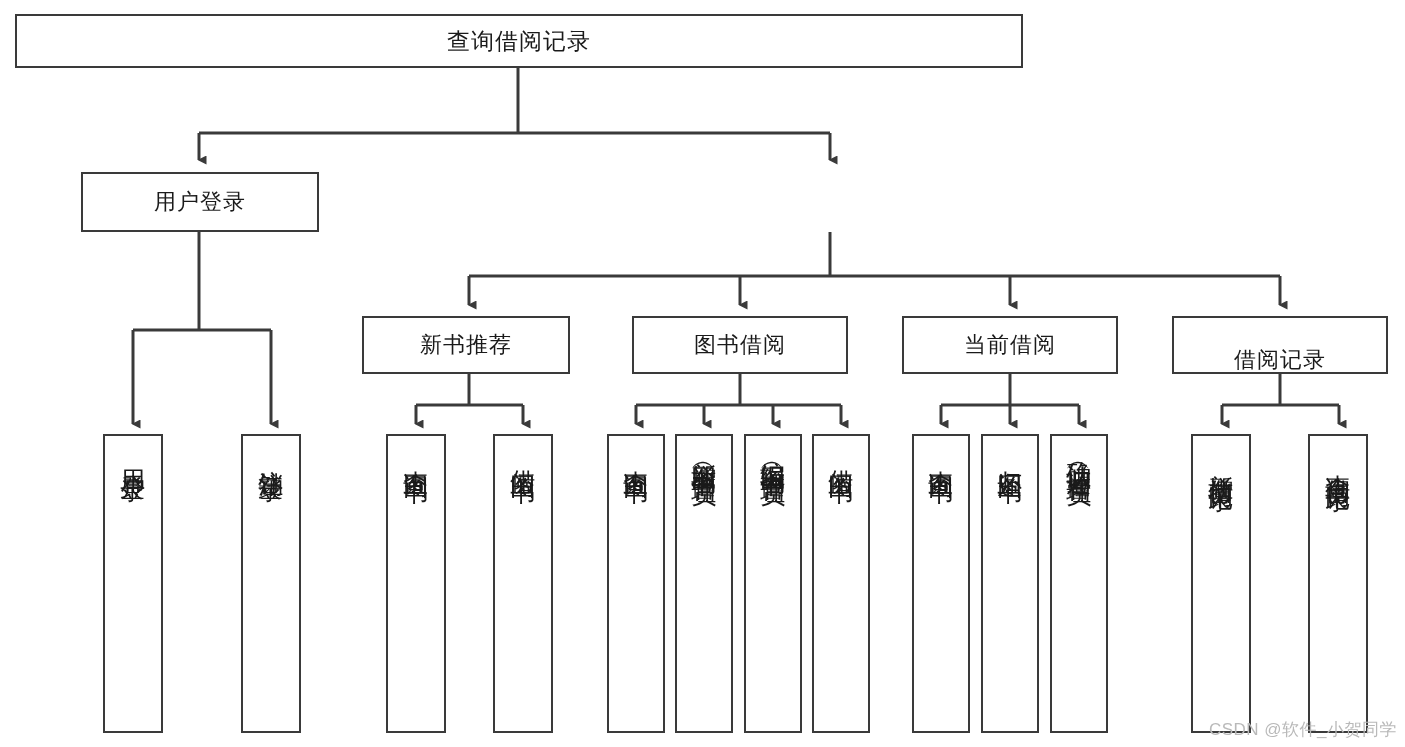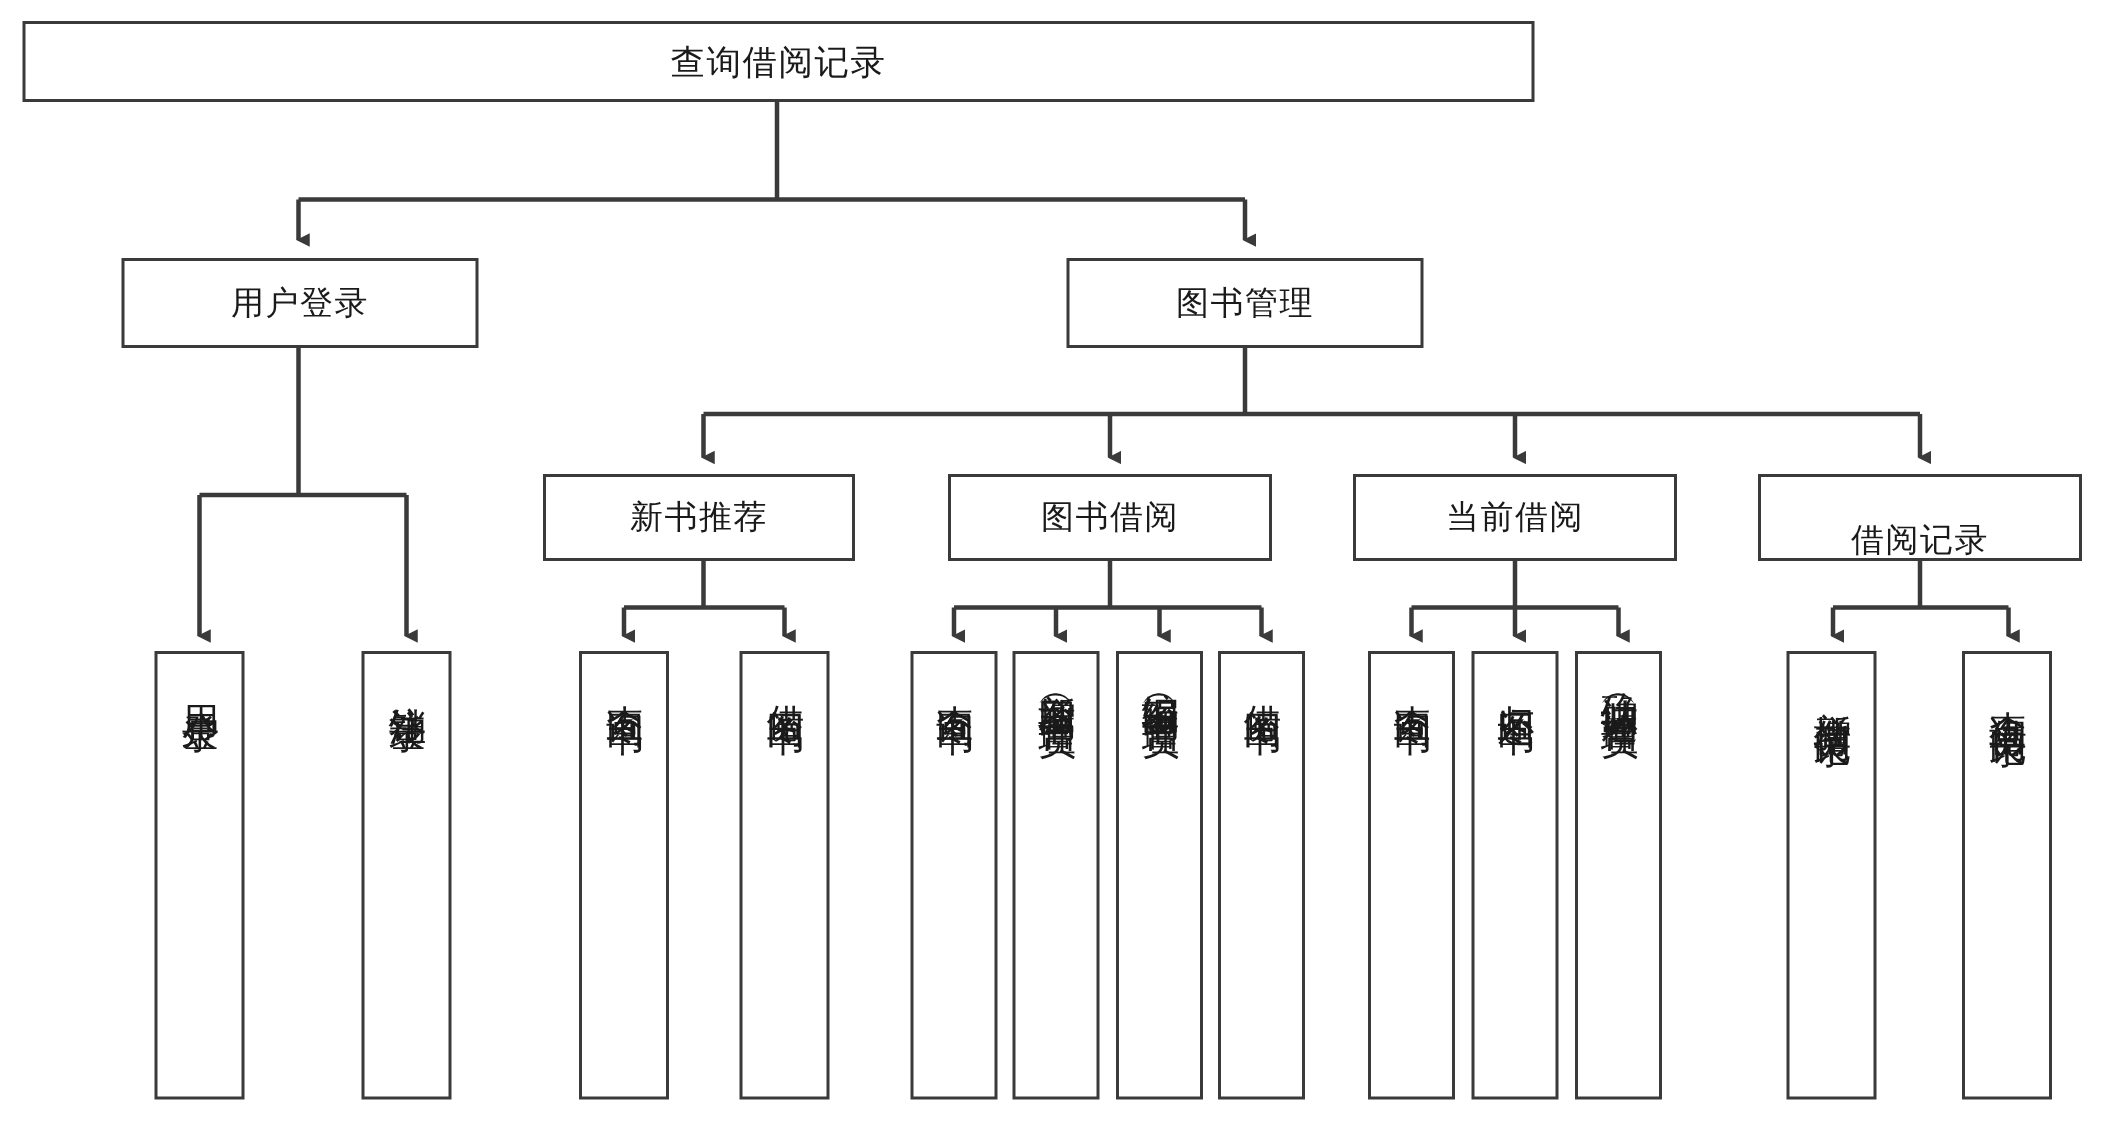--- a/index.html
+++ b/index.html
@@ -117,23 +117,20 @@
     </g>
   </svg>
 
   <div class="node h-node root" style="left:15px;top:14px;width:1008px;height:54px;">
     <span class="lbl">查询借阅记录</span>
   </div>
 
   <div class="node h-node" style="left:81px;top:172px;width:238px;height:60px;">
     <span class="lbl">用户登录</span>
   </div>
-  <div class="node h-node" style="left:711px;top:172px;width:238px;height:60px;">
-    <span class="lbl">图书管理</span>
-  </div>
 
   <div class="node h-node" style="left:362px;top:316px;width:208px;height:58px;">
     <span class="lbl">新书推荐</span>
   </div>
   <div class="node h-node" style="left:902px;top:316px;width:216px;height:58px;">
     <span class="lbl">当前借阅</span>
   </div>
   <div class="node h-node" style="left:632px;top:316px;width:216px;height:58px;">
     <span class="lbl">图书借阅</span>
   </div>
@@ -178,14 +175,15 @@
     <span class="lbl">确认归还（管理员）</span>
   </div>
 
   <div class="node v-node" style="left:1191px;top:434px;width:60px;height:299px;padding-top:18px;">
     <span class="lbl">新增借阅记录</span>
   </div>
   <div class="node v-node" style="left:1308px;top:434px;width:60px;height:299px;padding-top:18px;">
     <span class="lbl">查询借阅记录</span>
   </div>
 
+  <div class="watermark">CSDN @软件_小贺同学</div>
 
 </div>
 
 </body></html>

